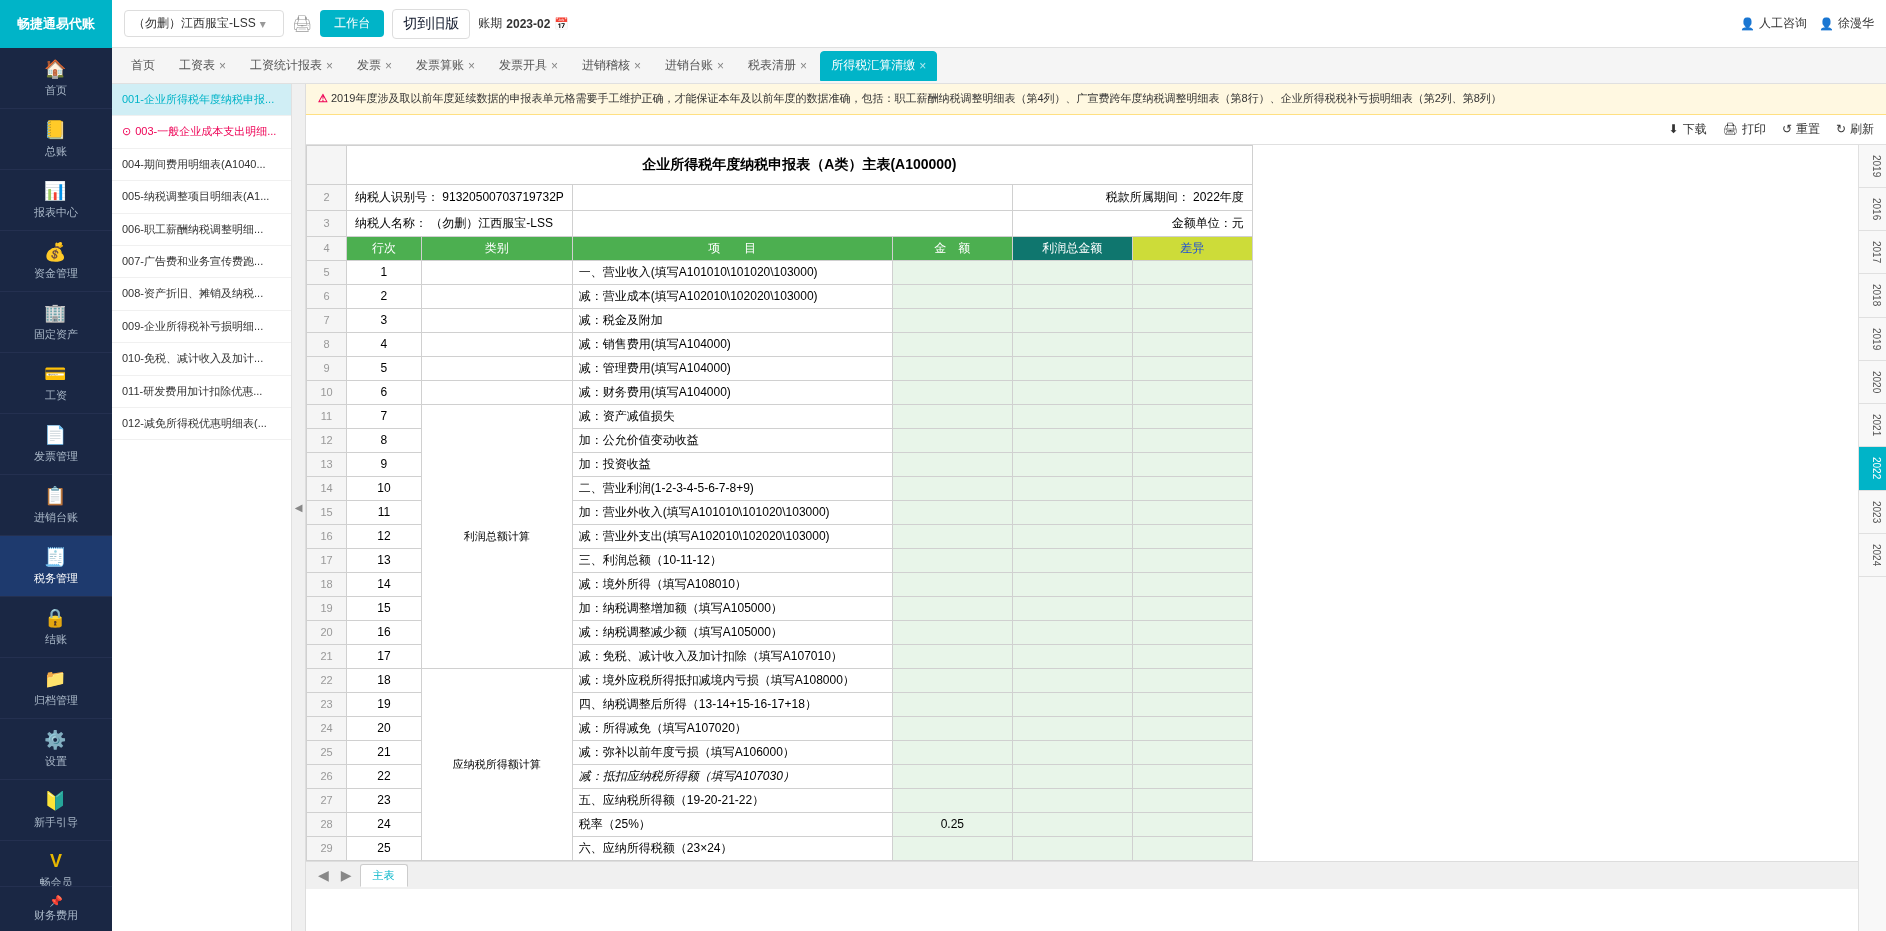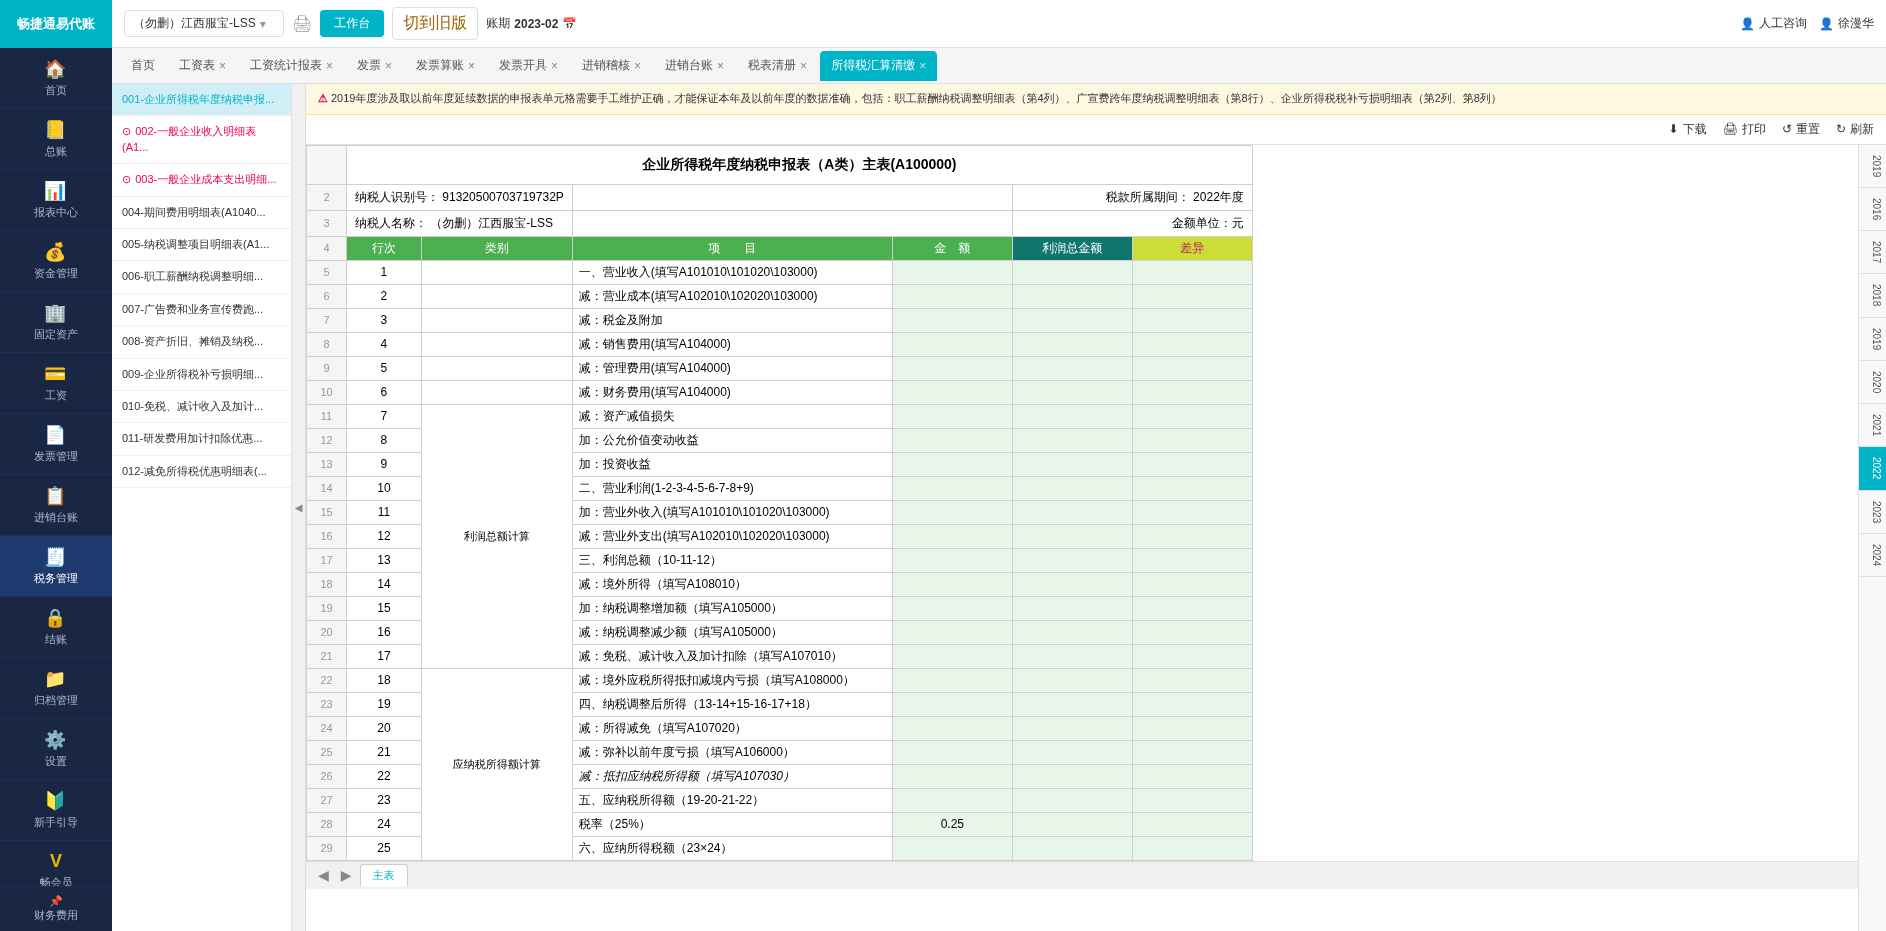--- a/index.html
+++ b/index.html
@@ -91,26 +91,26 @@
       background: #00b4c8;
       color: #fff;
       border: none;
       border-radius: 4px;
       padding: 5px 14px;
       cursor: pointer;
       font-size: 12px;
     }
     .btn-switch {
       background: #fff;
-      color: #a16207;
+      color: #0f172a;
       border: 1px solid #ddd;
       border-radius: 4px;
       padding: 5px 10px;
       cursor: pointer;
-      font-size: 16px;
+      font-size: 14px;
     }
     .period-label {
       font-size: 12px;
       color: #333;
       display: flex;
       align-items: center;
       gap: 4px;
     }
     .header-right {
       margin-left: auto;
@@ -436,23 +436,20 @@
       <span>所得税汇算清缴</span>
       <span class="tab-close">×</span>
     </div>
   </div>
 
   <div class="content-area">
 
     <div class="left-panel">
       <div class="left-panel-item active">
         <span>001-企业所得税年度纳税申报...</span>
-      </div>
-      <div class="left-panel-item error">
-        <span class="item-dot">⊙</span><span>002-一般企业收入明细表(A1...</span>
       </div>
       <div class="left-panel-item error">
         <span class="item-dot">⊙</span><span>003-一般企业成本支出明细...</span>
       </div>
       <div class="left-panel-item">
         <span>004-期间费用明细表(A1040...</span>
       </div>
       <div class="left-panel-item">
         <span>005-纳税调整项目明细表(A1...</span>
       </div>
@@ -553,21 +550,21 @@
                 </td>
               </tr>
 
               <tr class="header-row">
                 <td class="row-num" style="background:#f5f5f5;">4</td>
                 <td style="background:#4CAF50;color:#fff;">行次</td>
                 <td style="background:#4CAF50;color:#fff;">类别</td>
                 <td style="background:#4CAF50;color:#fff;">项　　目</td>
                 <td style="background:#4CAF50;color:#fff;">金　额</td>
                 <td style="background:#0f766e;color:#fff;">利润总金额</td>
-                <td style="background:#CDDC39;color:#be185d;">差异</td>
+                <td style="background:#CDDC39;color:#1d4ed8;">差异</td>
               </tr>
             </thead>
             <tbody id="table-body">
             <tr>
                   <td class="row-num">5</td>
                   <td>1</td>
                   <td style="font-size: 11px;"></td>
                   <td style="text-align: left;">一、营业收入(填写A101010\101020\103000)</td>
                   <td class="green-cell"></td>
                   <td class="green-cell"></td>

